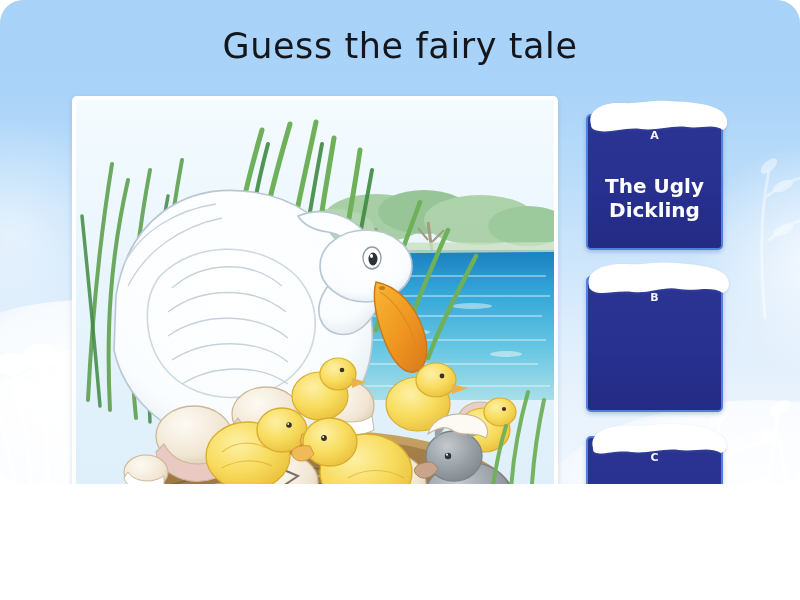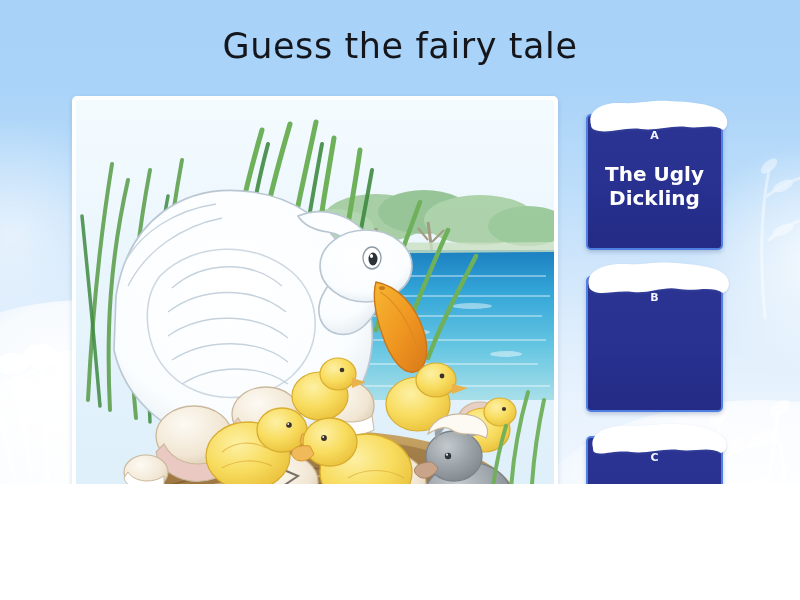--- a/index.html
+++ b/index.html
@@ -19,20 +19,21 @@
     background:
       linear-gradient(180deg,
         #a8d2f7 0%,
         #a9d3f8 18%,
         #bcddfa 38%,
         #cfe6fb 55%,
         #dfeefc 70%,
         #e9f3fd 84%,
         #eef6fe 100%);
     overflow: hidden;
+    border-radius: 23px;
   }
 
   
   .drift {
     position: absolute;
     border-radius: 50%;
     background: radial-gradient(ellipse at 50% 40%,
         rgba(255,255,255,0.95) 0%,
         rgba(255,255,255,0.75) 45%,
         rgba(255,255,255,0.0) 72%);
@@ -111,21 +112,21 @@
     font-family: "DejaVu Sans", sans-serif;
     font-size: 11px;
     font-weight: 700;
     color: #f2f5ff;
   }
   .card-label {
     position: absolute;
     left: 6px; right: 6px;
     top: 50%;
     transform: translateY(-50%);
-    margin-top: 4px;
+    margin-top: 16px;
     font-family: "DejaVu Sans", sans-serif;
     font-size: 20px;
     font-weight: 700;
     line-height: 1.22;
     color: #ffffff;
   }
   
   .snow-cap {
     position: absolute;
     left: -11px;

